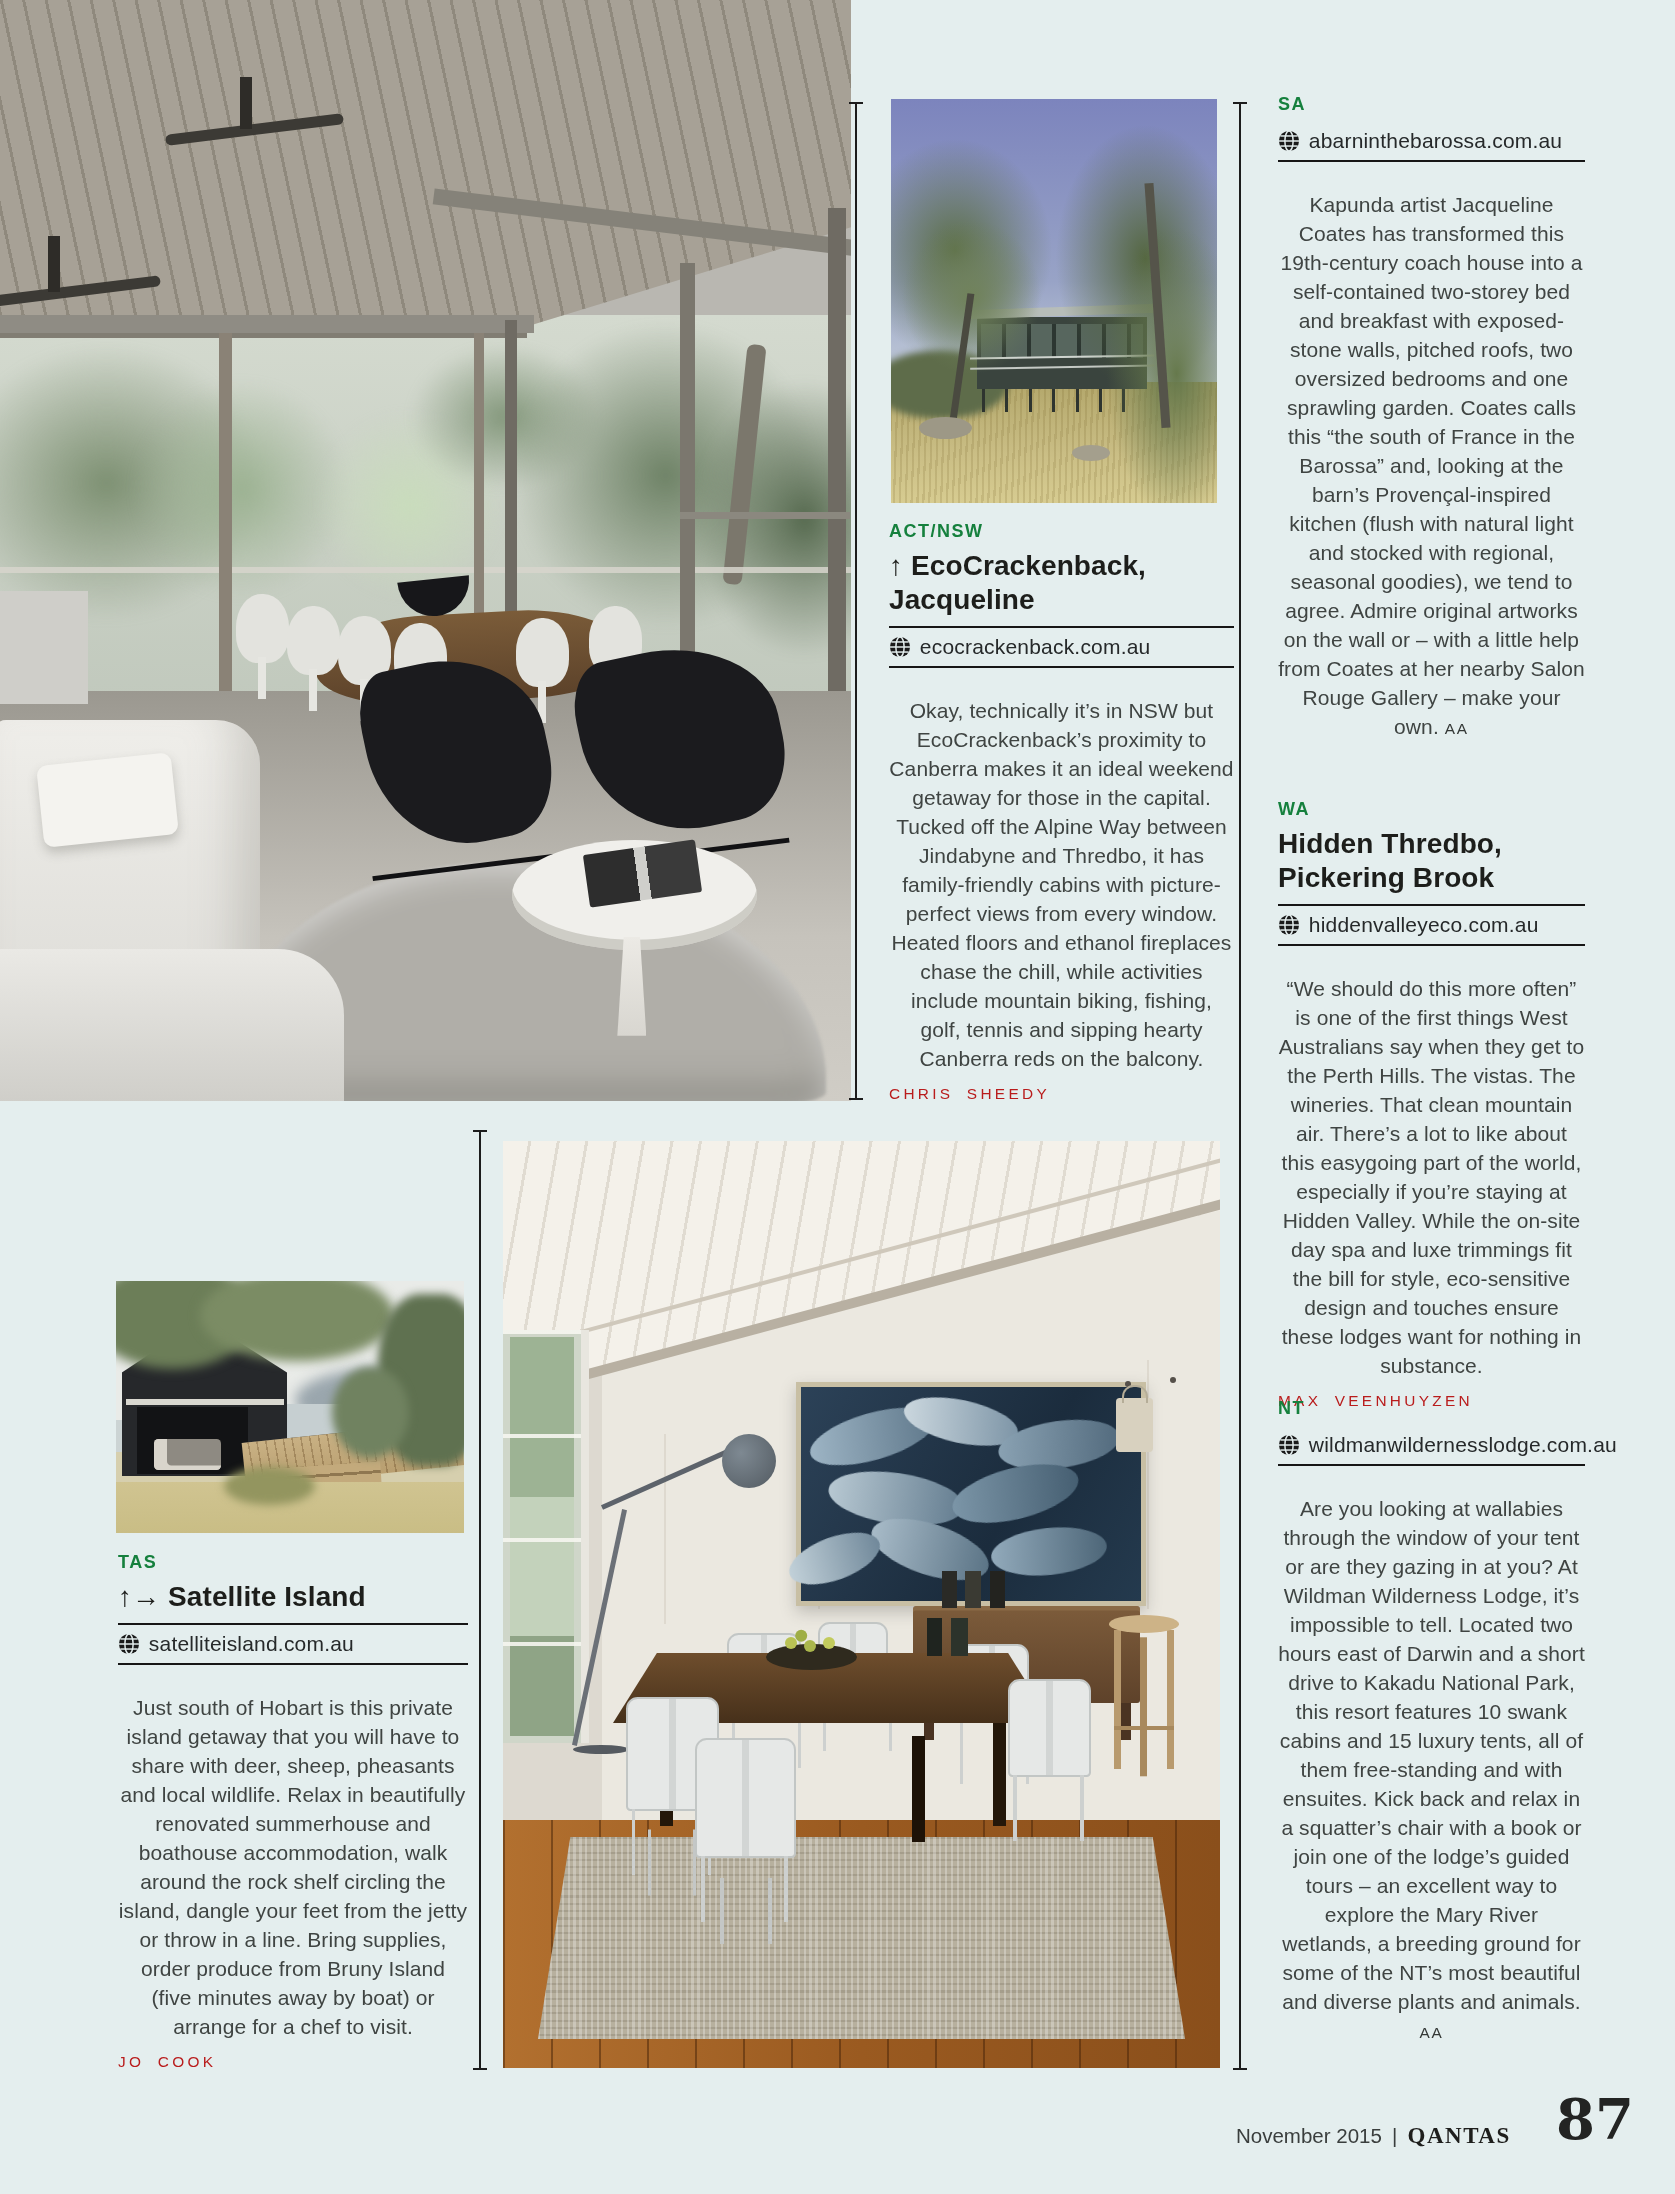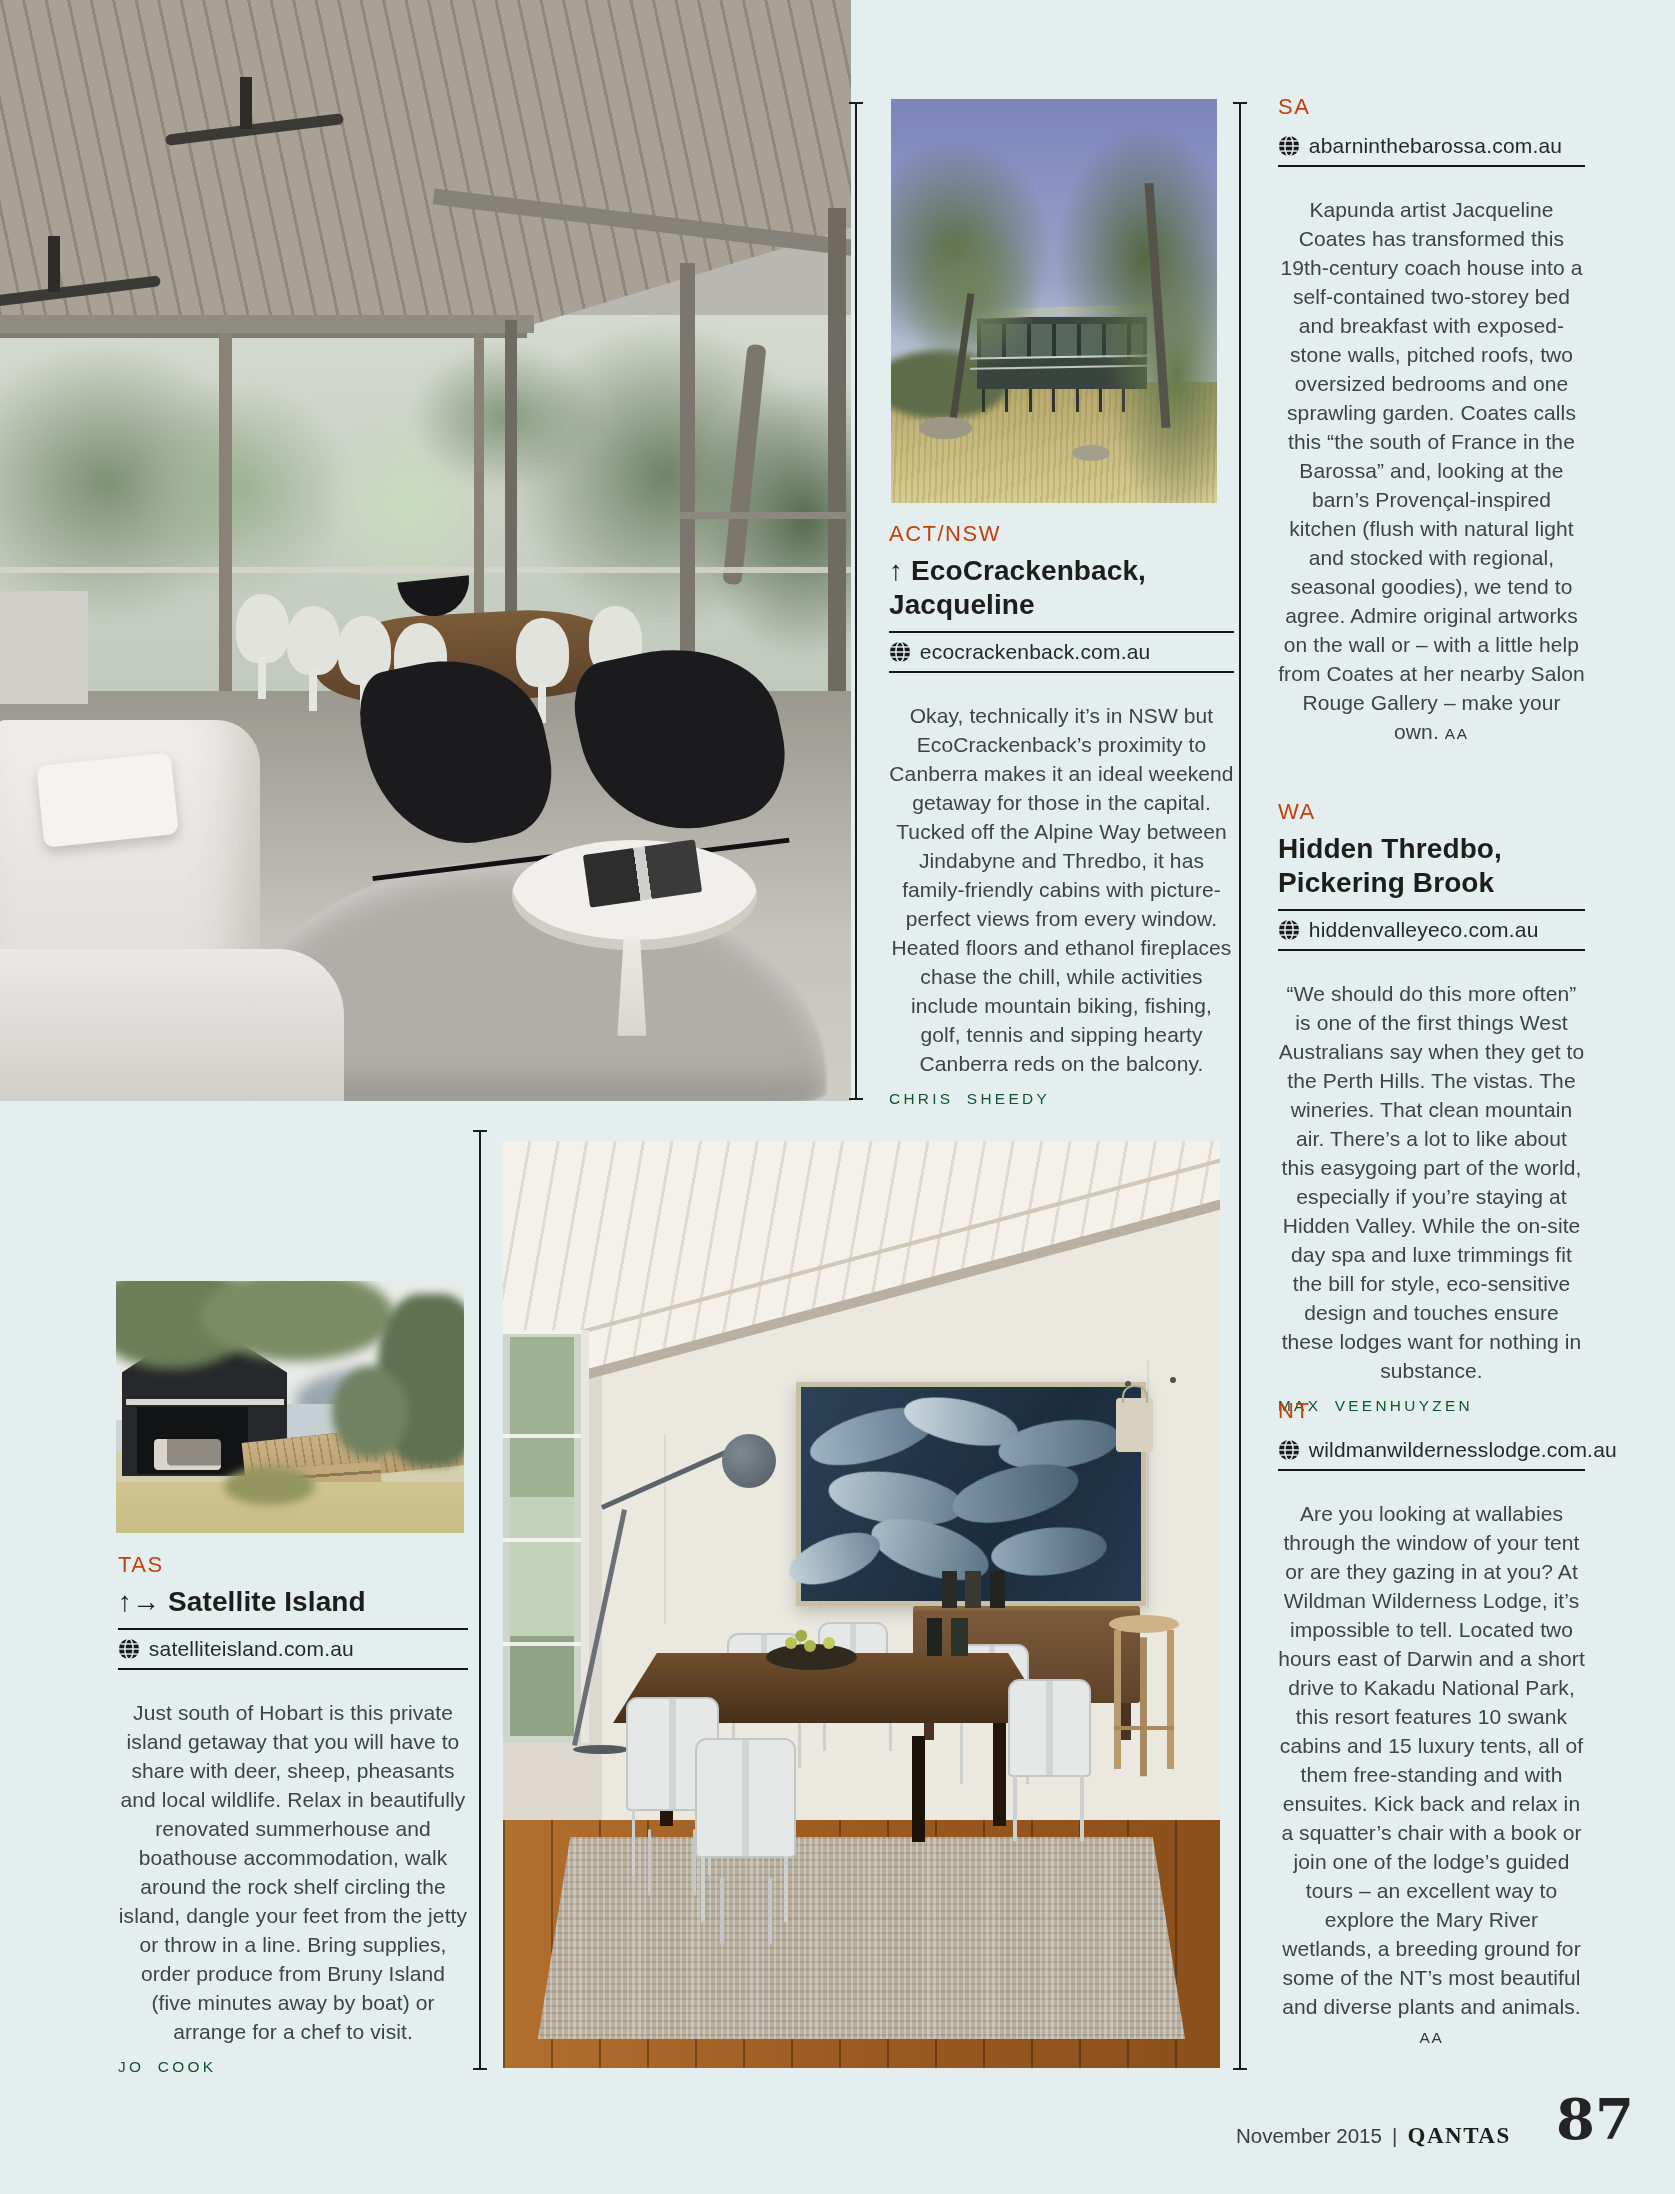--- a/index.html
+++ b/index.html
@@ -156,29 +156,29 @@
   .vrule{position:absolute;width:2.2px;background:#1c1c1c;}
   .vrule::before,.vrule::after{content:"";position:absolute;left:-5.9px;width:14px;height:2.2px;background:#1c1c1c;}
   .vrule::before{top:0;}
   .vrule::after{bottom:0;}
   .vr-a{left:855px;top:102px;height:998px;}
   .vr-b{left:1239px;top:102px;height:1968px;}
   .vr-c{left:479px;top:1130px;height:940px;}
 
   
   .col{position:absolute;}
-  .region{font-size:22px;font-weight:normal;letter-spacing:1.5px;color:#c2410c;margin-bottom:7.3px;}
+  .region{font-size:18px;font-weight:bold;letter-spacing:1.5px;color:#15803d;margin-bottom:7.3px;}
   .title{margin:0;font-size:28px;line-height:34px;font-weight:bold;color:#1d1e1b;letter-spacing:0.1px;border-bottom:2.2px solid #161616;padding-bottom:8.8px;}
   .title span{display:block;white-space:nowrap;}
   .urlrow{display:flex;align-items:center;gap:8.8px;border-bottom:2.2px solid #161616;padding:6.6px 0 7.3px;}
   .urlrow svg{width:22px;height:22px;flex:0 0 auto;}
   .url{font-size:21px;color:#26292a;letter-spacing:0.2px;white-space:nowrap;}
   .body{margin:28px 0 0;font-size:21px;line-height:29px;color:#3f4442;letter-spacing:0.1px;text-align:center;}
   .aa{font-size:15.4px;letter-spacing:1.8px;color:#343836;}
-  .byline{margin-top:11.7px;font-size:15.4px;letter-spacing:3.3px;color:#14532d;word-spacing:5.9px;}
+  .byline{margin-top:11.7px;font-size:15.4px;letter-spacing:3.3px;color:#b91c1c;word-spacing:5.9px;}
   .col-act{left:889px;top:521px;width:345px;}
   .col-sa{left:1278px;top:94px;width:307px;}
   .col-wa{left:1278px;top:799px;width:307px;}
   .col-nt{left:1278px;top:1398px;width:307px;}
   .col-tas{left:118px;top:1552px;width:350px;}
 
   
   .footer{position:absolute;left:1236px;top:2123px;font-size:20.5px;color:#3a3e3d;display:flex;align-items:baseline;gap:10.2px;}
   .footer .sep{color:#3a3e3d;}
   .footer .brand{font-family:"Liberation Serif","DejaVu Serif",serif;font-weight:bold;font-size:23px;letter-spacing:1.5px;color:#1e1e1c;}

